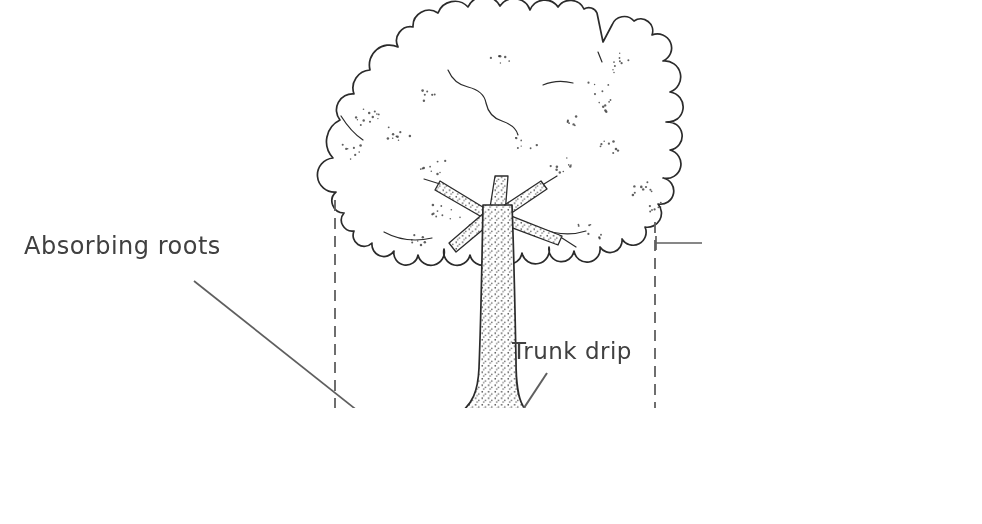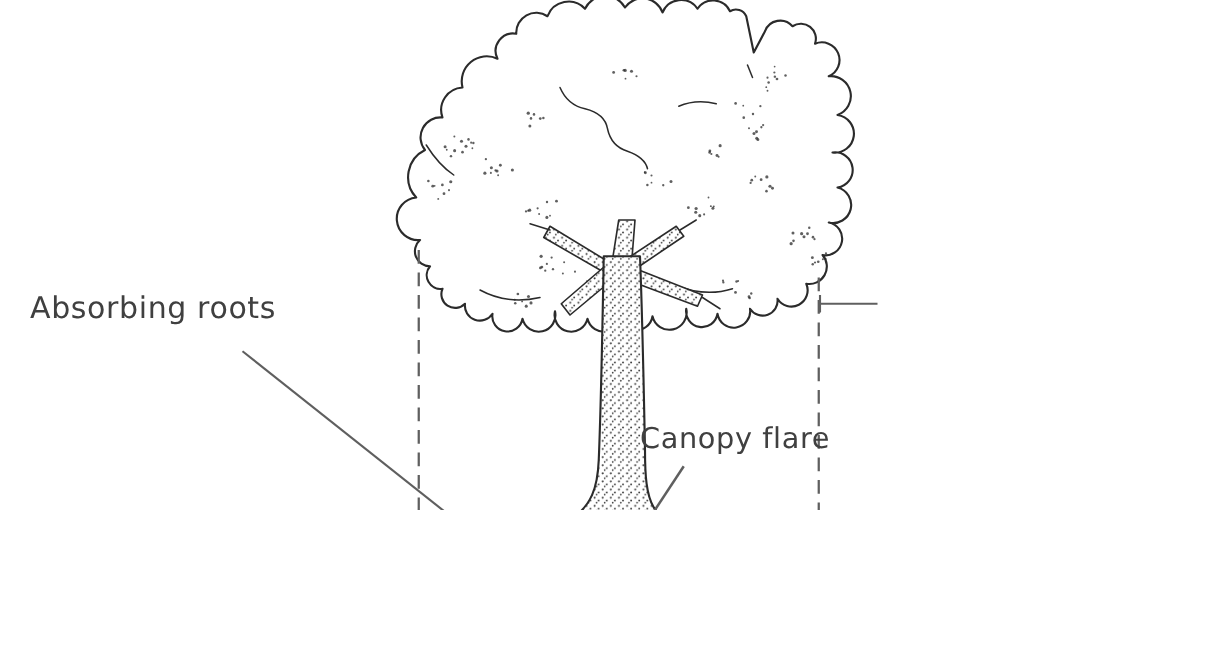--- a/index.html
+++ b/index.html
@@ -369,14 +369,14 @@
 
     <g class="ann" stroke-width="1.7">
       <path d="M194,281 L368,419"></path>
       <path d="M656,243 L702,243"></path>
       <path d="M656,236 L656,250"></path>
       <path stroke-width="2" d="M547,373 L518,417"></path>
     </g>
   </svg>
 
   <div class="label" id="lbl-absorbing">Absorbing roots</div>
-  <div class="label" id="lbl-trunk">Canopy flare</div>
+  <div class="label" id="lbl-trunk">Trunk drip</div>
 </div>
 
 </body></html>

